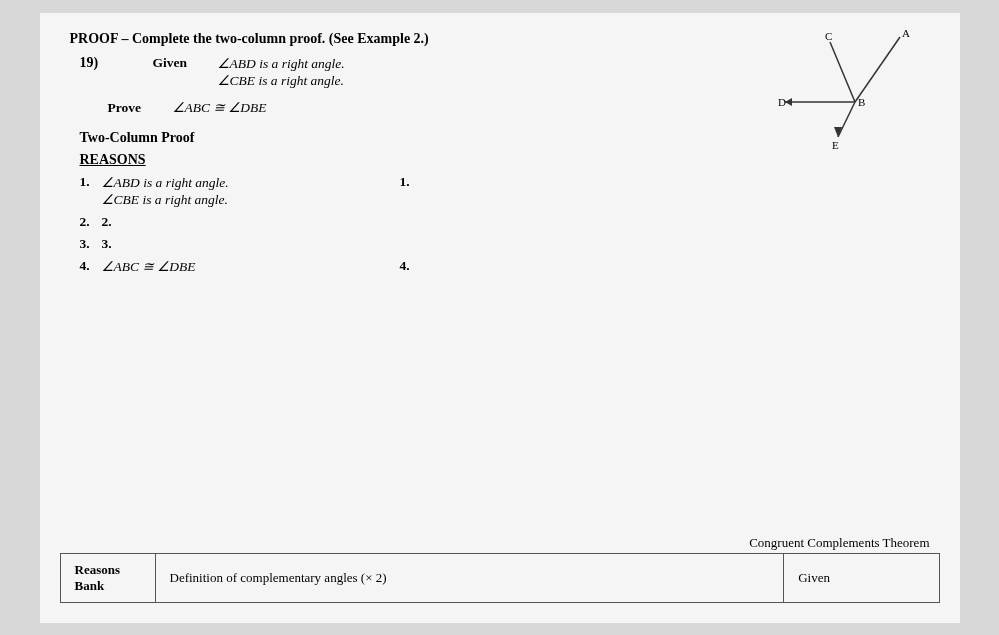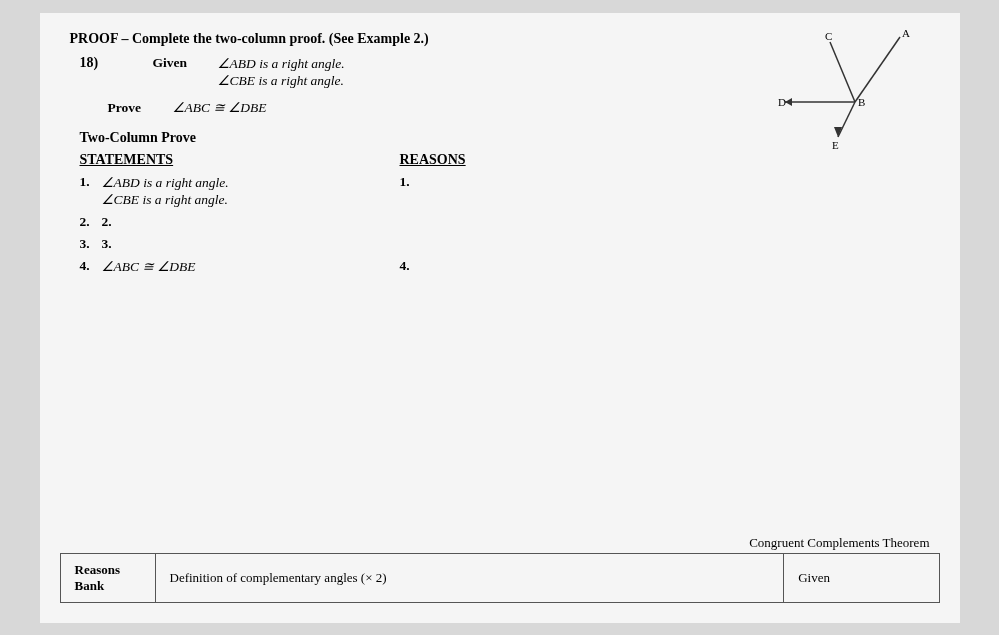--- a/index.html
+++ b/index.html
@@ -164,38 +164,37 @@
       <text x="62" y="122" font-size="11" font-family="Times New Roman">E</text>
     </svg>
   </div>
 
   <div style="display:flex; align-items:flex-start; margin-bottom:8px;text-align:right;">
     <span style="font-size:14px; font-weight:bold;">PROOF – Complete the two-column proof. (See Example 2.)</span>
   </div>
 
   <div class="given-section">
     <div class="given-row">
-      <span class="given-label" style="font-weight:bold; font-size:14px; margin-right:8px;">18)</span>
+      <span class="given-label" style="font-weight:bold; font-size:14px; margin-right:8px;">19)</span>
       <span class="given-label">Given</span>
       <span class="given-text">
         <span class="italic">∠ABD is a right angle.</span><br>
         <span class="italic">∠CBE is a right angle.</span>
       </span>
     </div>
   </div>
   <div class="prove-row">
     <span style="width:28px; min-width:28px; display:inline-block;"></span>
     <span class="prove-label">Prove</span>
     <span class="prove-text">∠ABC ≅ ∠DBE</span>
   </div>
 
-  <div class="two-col-header">Two-Column Prove</div>
+  <div class="two-col-header">Two-Column Proof</div>
 
   <div class="proof-table-header">
-    <span class="col-statements">STATEMENTS</span>
     <span class="col-reasons">REASONS</span>
   </div>
 
   <div class="proof-row">
     <span class="row-num">1.</span>
     <span class="row-statement">
       <span class="italic">∠ABD is a right angle.</span><br>
       <span class="italic">∠CBE is a right angle.</span>
     </span>
     <span class="row-reason-num">1.</span>

